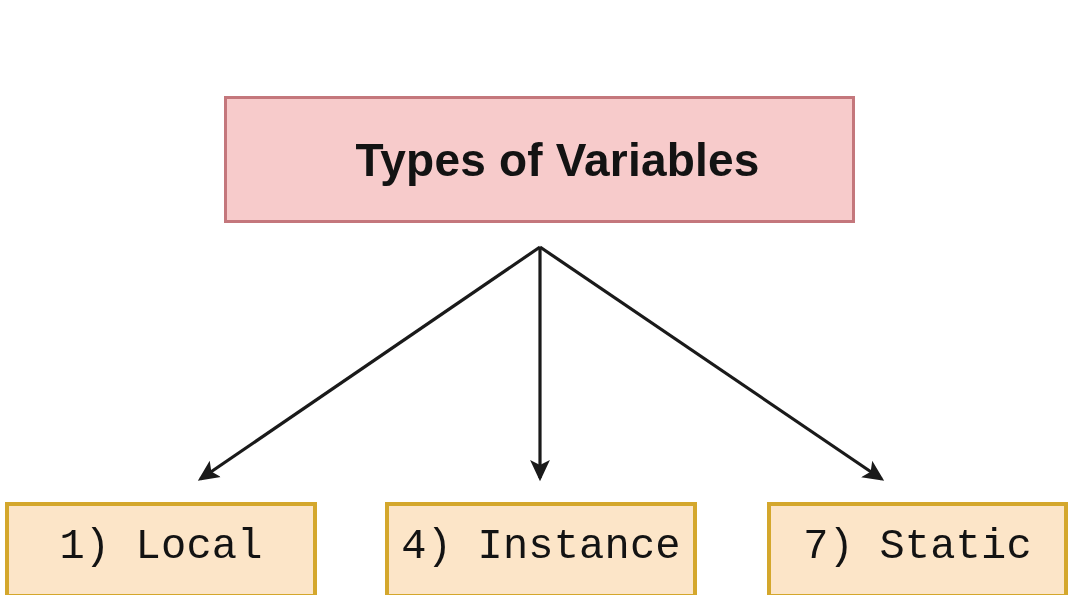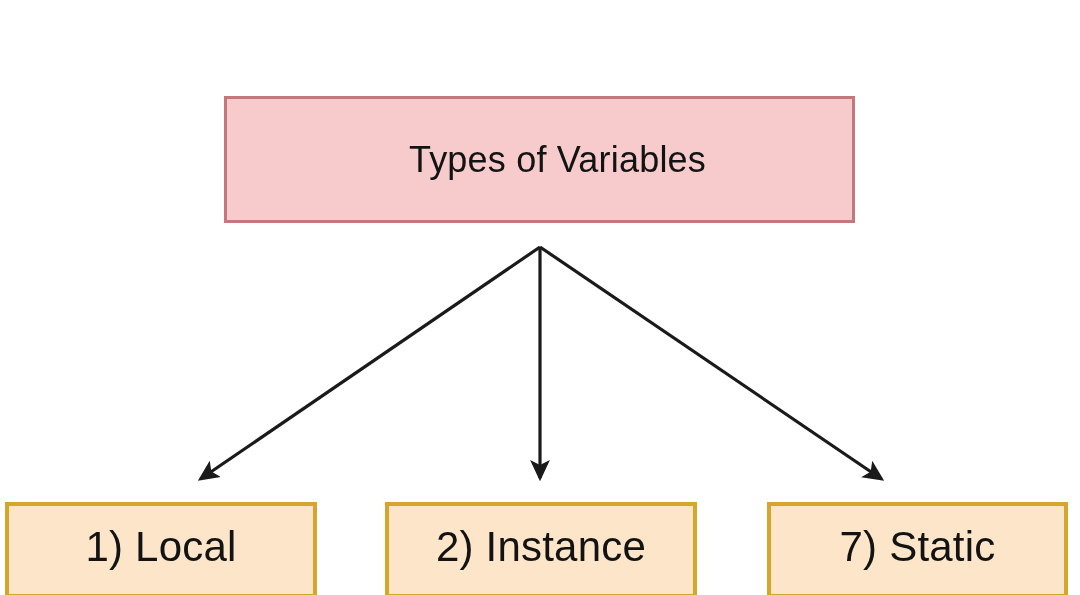--- a/index.html
+++ b/index.html
@@ -39,36 +39,37 @@
   
   .node--root {
     left: 224px;
     top: 96px;
     width: 631px;
     height: 127px;
     background: #f7cbcb;
     border: 3px solid #c4777c;
   }
   .node--root .node-label {
-    font-size: 36px;
-    font-weight: 400;
+    font-size: 46px;
+    font-weight: 700;
     margin-left: 36px;
   }
   
   .node--leaf {
     top: 502px;
     height: 96px;
     background: #fce5c8;
     border: 4px solid #d4a72c;
   }
   .node--leaf .node-label {
     font-size: 42px;
     font-weight: 400;
     position: relative;
     top: -3px;
+    font-family: Liberation Mono, monospace;
   }
   .node--leaf-1 { left: 5px;   width: 312px; }
   .node--leaf-2 { left: 385px; width: 312px; }
   .node--leaf-3 { left: 767px; width: 301px; }
 </style>
 </head>
 <body>
 
 <div id="canvas">
 
@@ -88,20 +89,20 @@
 
   <div class="node node--root">
     <span class="node-label">Types of Variables</span>
   </div>
 
   <div class="node node--leaf node--leaf-1">
     <span class="node-label">1) Local</span>
   </div>
 
   <div class="node node--leaf node--leaf-2">
-    <span class="node-label">2) Instance</span>
+    <span class="node-label">4) Instance</span>
   </div>
 
   <div class="node node--leaf node--leaf-3">
     <span class="node-label">7) Static</span>
   </div>
 
 </div>
 
 </body></html>

